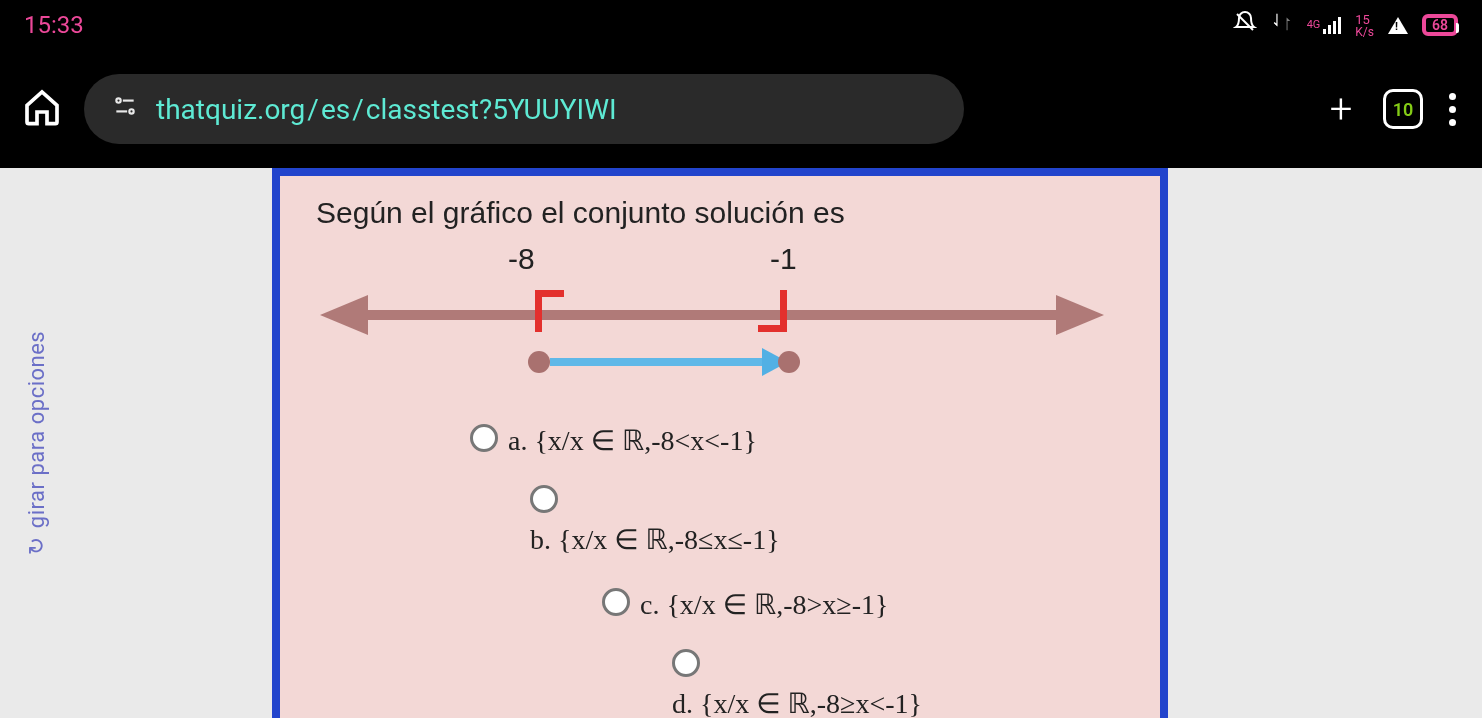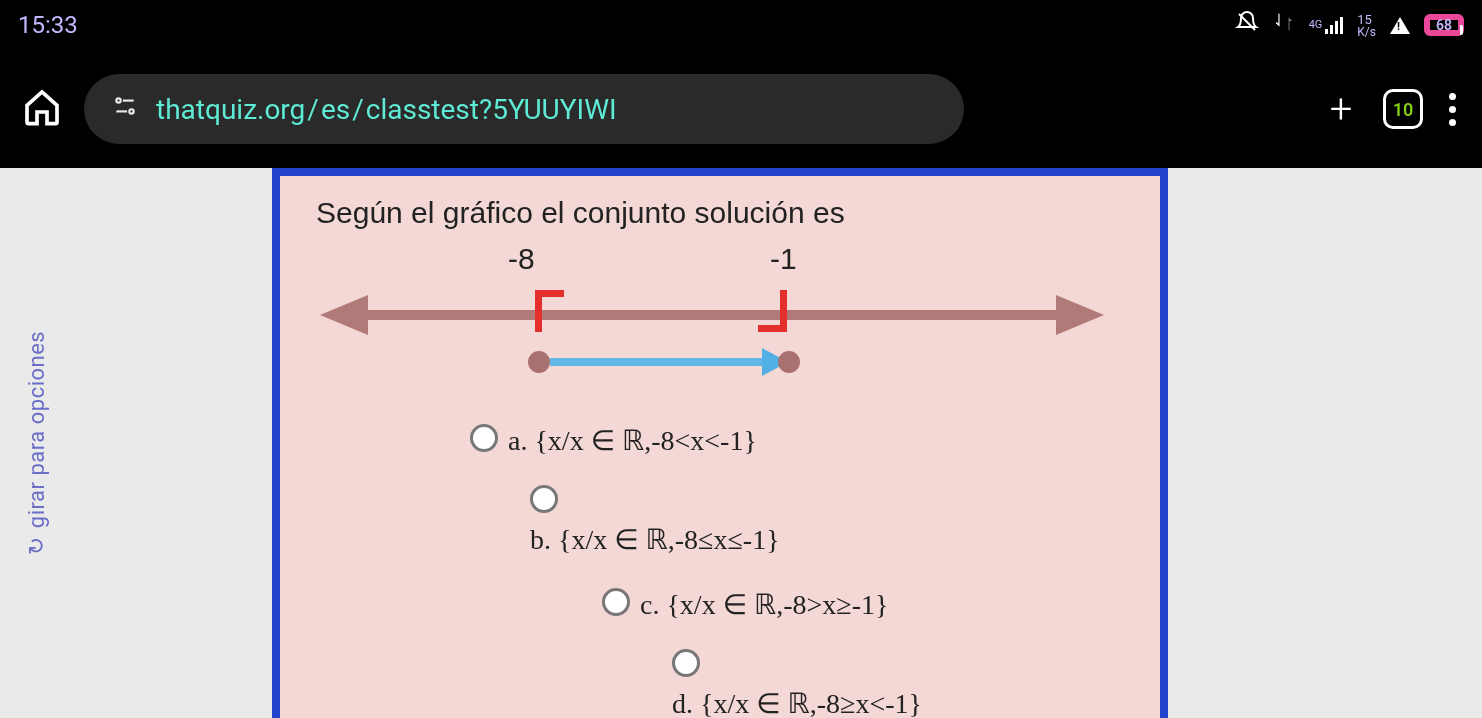--- a/index.html
+++ b/index.html
@@ -3,32 +3,32 @@
 <meta charset="utf-8">
 <style>
   * { margin: 0; padding: 0; box-sizing: border-box; }
   html, body { width: 1482px; height: 718px; overflow: hidden; font-family: -apple-system, BlinkMacSystemFont, "Segoe UI", Roboto, sans-serif; }
   body { background: #eaeaea; }
 
   
   .status-bar {
     height: 50px;
     background: #000;
-    color: #c4b5fd;
+    color: #ec4899;
     display: flex;
     align-items: center;
     justify-content: space-between;
-    padding: 0 18px;
+    padding: 0 24px;
     font-size: 24px;
   }
   .status-right { display: flex; align-items: center; gap: 14px; }
   .status-right .net-speed { font-size: 12px; line-height: 1; text-align: left; }
   .status-right .net-speed .top { font-size: 13px; }
   .battery-box {
-    border: 6px solid #ec4899; border-radius: 6px; padding: 0 6px; font-size: 14px; font-weight: 600;
+    border: 4px solid #ec4899; border-radius: 6px; padding: 0 6px; font-size: 14px; font-weight: 600;
     display: flex; align-items: center; height: 22px; position: relative;
   }
   .battery-box::after { content:""; position:absolute; right:-5px; top:5px; width:3px; height:10px; background:#fff; border-radius:0 2px 2px 0;}
   .sig-4g { font-size:11px; line-height:1; position:relative; top:-4px;}
   .bars { display:inline-flex; align-items:flex-end; gap:2px; height:18px;}
   .bars span { width:3px; background:#fff; }
   .bars span:nth-child(1){height:5px;} .bars span:nth-child(2){height:9px;}
   .bars span:nth-child(3){height:13px;} .bars span:nth-child(4){height:17px;}
   .triangle-warn { width:0;height:0;border-left:10px solid transparent;border-right:10px solid transparent;border-bottom:17px solid #fff; position:relative;}
   .triangle-warn::after{content:"!";position:absolute;left:-3px;top:3px;font-size:11px;color:#000;font-weight:bold;}

